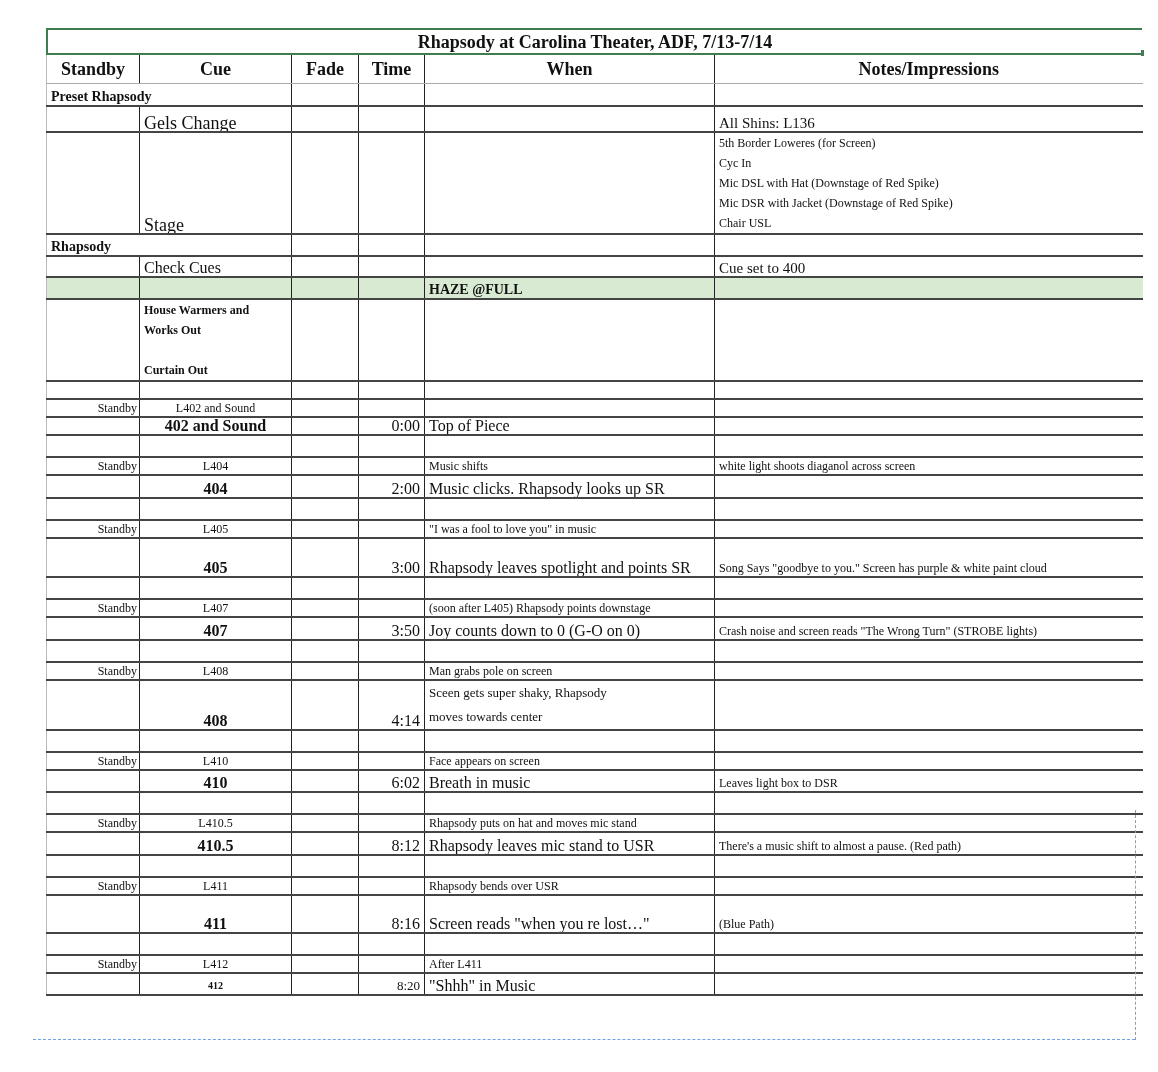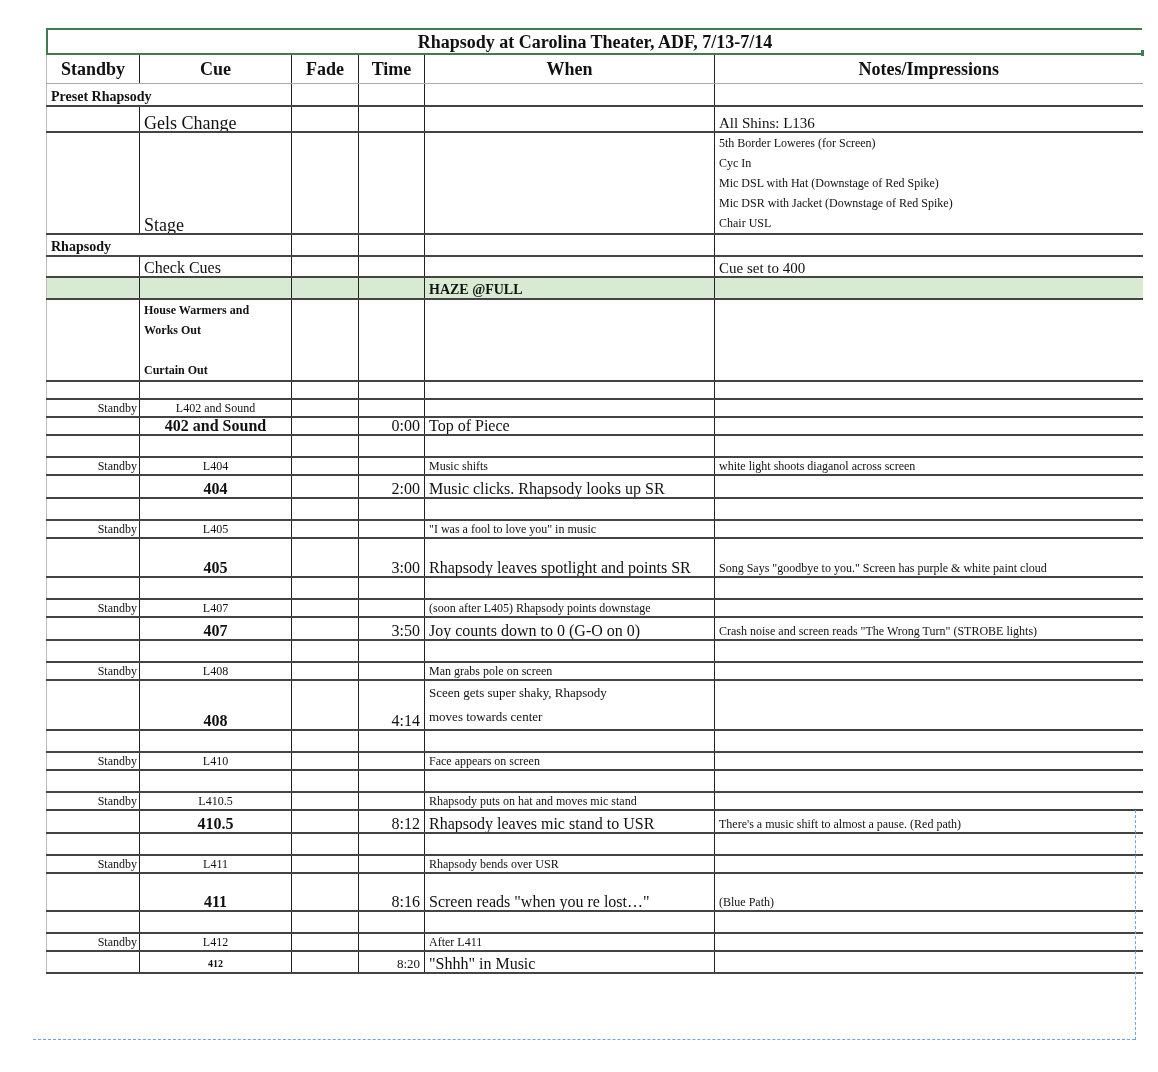--- a/index.html
+++ b/index.html
@@ -241,20 +241,28 @@
         <tr style="height: 18px;">
           <td class="c-standby" style="font-size: 12px;">Standby</td>
           <td class="c-cue" style="font-size: 12px;">L410</td>
           <td class=""></td>
           <td class="c-time"></td>
           <td class="">Face appears on screen</td>
           <td class=""></td>
         </tr>
         <tr style="height: 22px;">
           <td class="c-standby" style="font-size: 12px;"></td>
+          <td class="c-cue bold big">410</td>
+          <td class=""></td>
+          <td class="c-time" style="font-size: 16px;">6:02</td>
+          <td class="" style="font-size: 16px;">Breath in music</td>
+          <td class="">Leaves light box to DSR</td>
+        </tr>
+        <tr style="height: 22px;">
+          <td class="c-standby" style="font-size: 12px;"></td>
           <td class="c-cue"></td>
           <td class=""></td>
           <td class="c-time"></td>
           <td class=""></td>
           <td class=""></td>
         </tr>
         <tr style="height: 18px;">
           <td class="c-standby" style="font-size: 12px;">Standby</td>
           <td class="c-cue" style="font-size: 12px;">L410.5</td>
           <td class=""></td>

